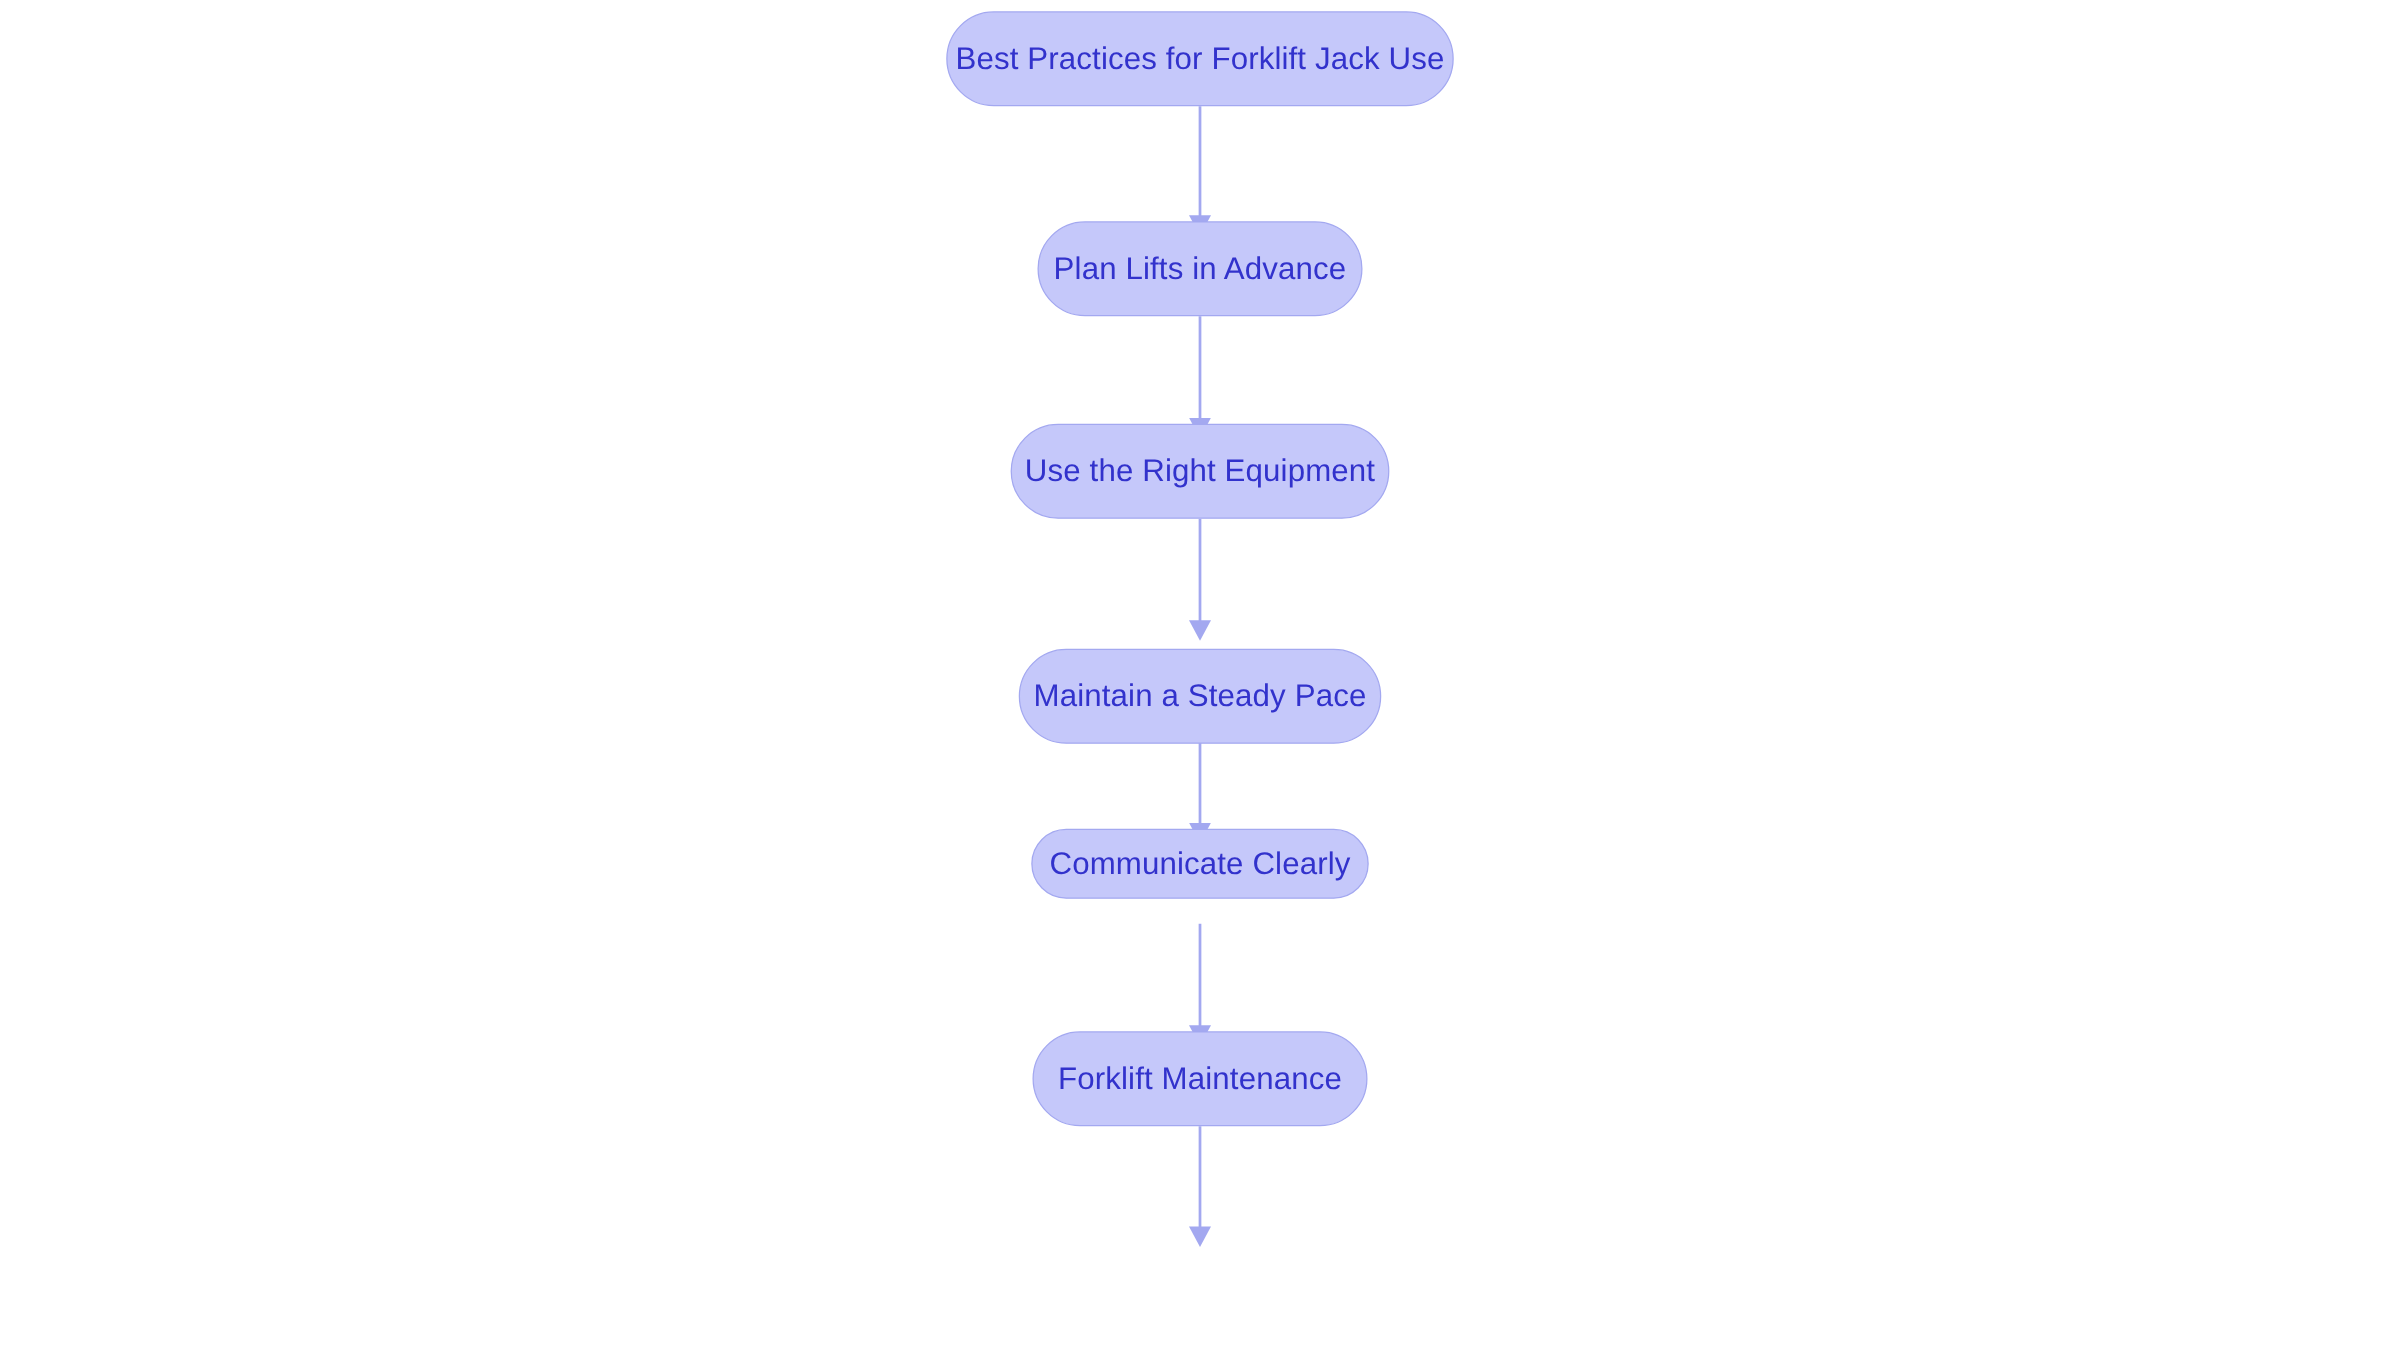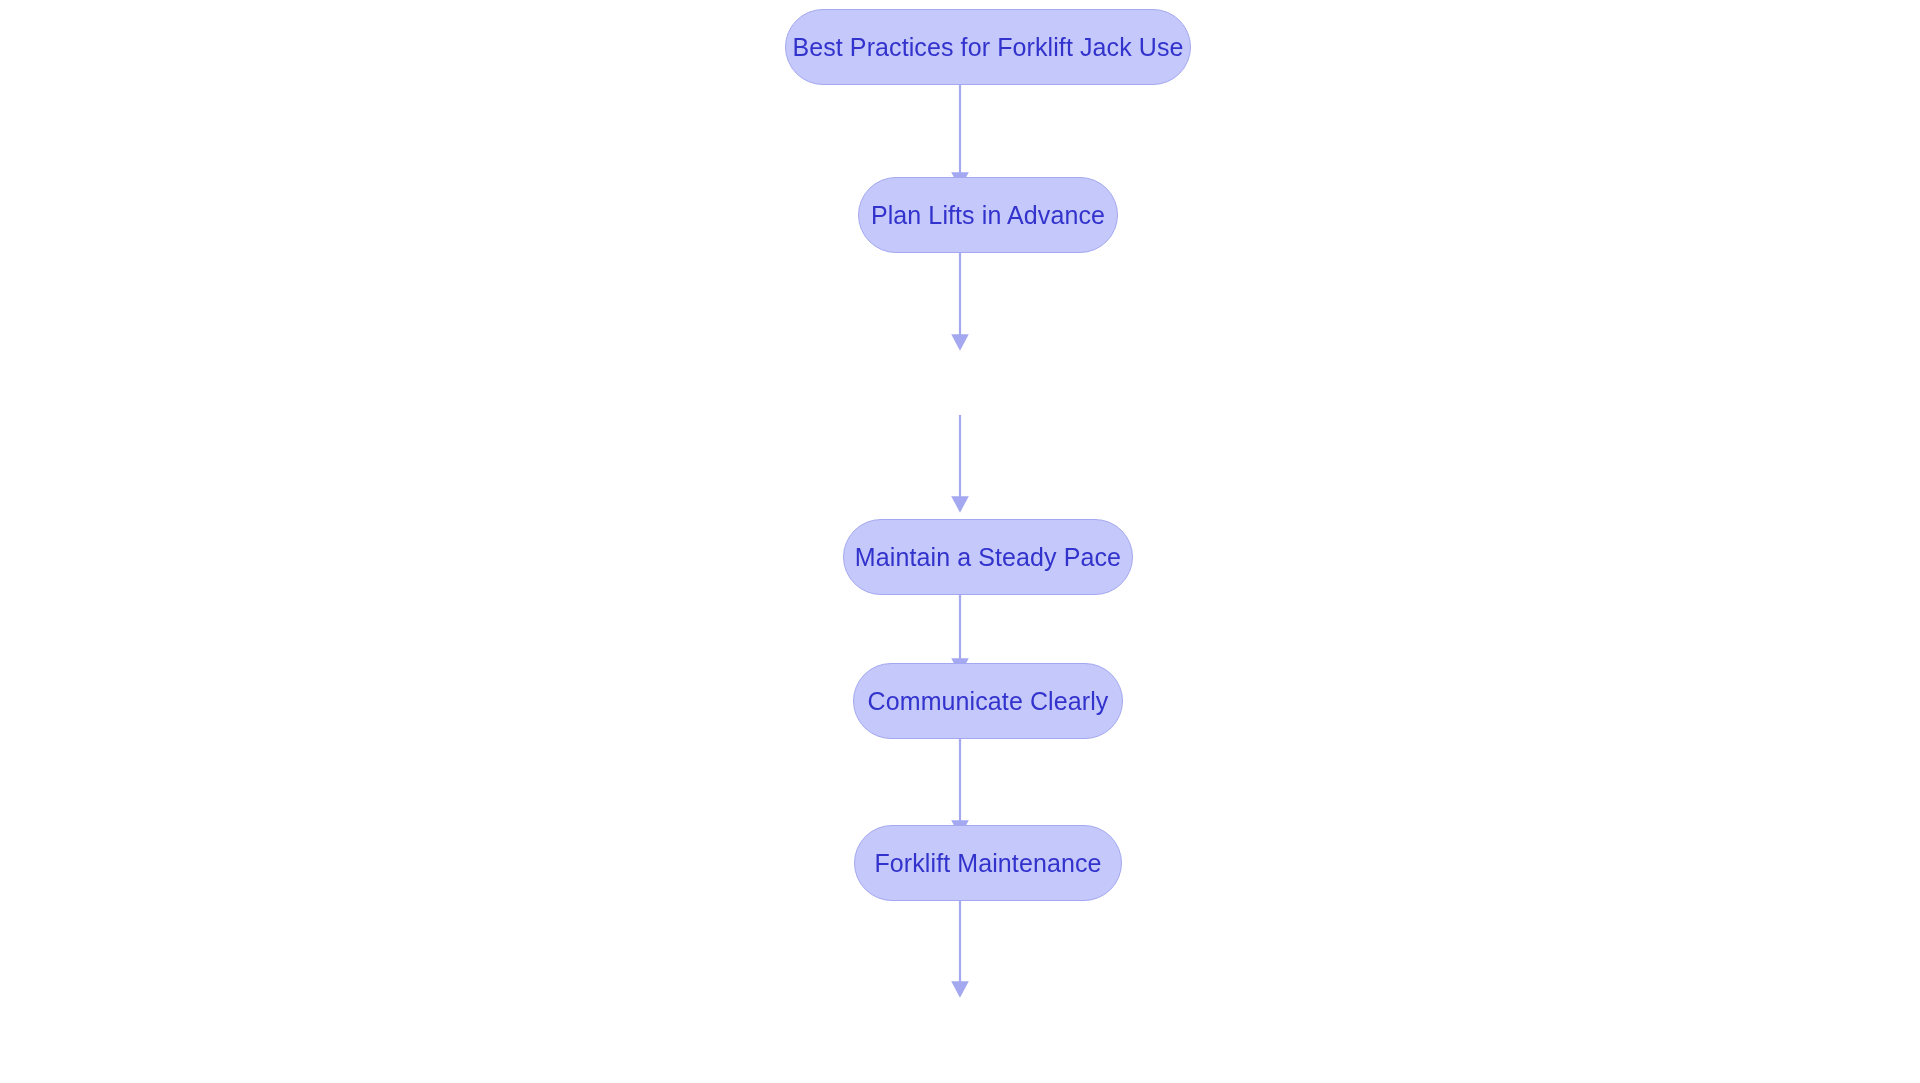--- a/index.html
+++ b/index.html
@@ -46,21 +46,20 @@
     left: 50%;
     transform: translateX(-50%);
     display: flex;
     align-items: center;
     justify-content: center;
     box-sizing: border-box;
     background: #c5c8fa;
     border: 1.4px solid #a3a8f0;
     border-radius: 999px;
     cursor: pointer;
-    margin-left: 28px;
   }
 
   .flow-node-label {
     color: #3232cc;
     font-family: "Liberation Sans", "DejaVu Sans", sans-serif;
     font-size: 25px;
     font-weight: 400;
     line-height: 1;
     letter-spacing: 0.1px;
     white-space: nowrap;
@@ -91,26 +90,29 @@
   <div class="node-layer">
 
     <div class="flow-node" style="top:9px; width:406px; height:76px;">
       <span class="flow-node-label">Best Practices for Forklift Jack Use</span>
     </div>
 
     <div class="flow-node" style="top:177px; width:260px; height:76px;">
       <span class="flow-node-label">Plan Lifts in Advance</span>
     </div>
 
+    <div class="flow-node" style="top:339px; width:303px; height:76px;">
+      <span class="flow-node-label">Use the Right Equipment</span>
+    </div>
 
     <div class="flow-node" style="top:519px; width:290px; height:76px;">
       <span class="flow-node-label">Maintain a Steady Pace</span>
     </div>
 
-    <div class="flow-node" style="top:663px; width:270px; height:76px;">
+    <div class="flow-node" style="top:663px; width:270px; height:56px;">
       <span class="flow-node-label">Communicate Clearly</span>
     </div>
 
     <div class="flow-node" style="top:825px; width:268px; height:76px;">
       <span class="flow-node-label">Forklift Maintenance</span>
     </div>
 
 
   </div>
 </div>

